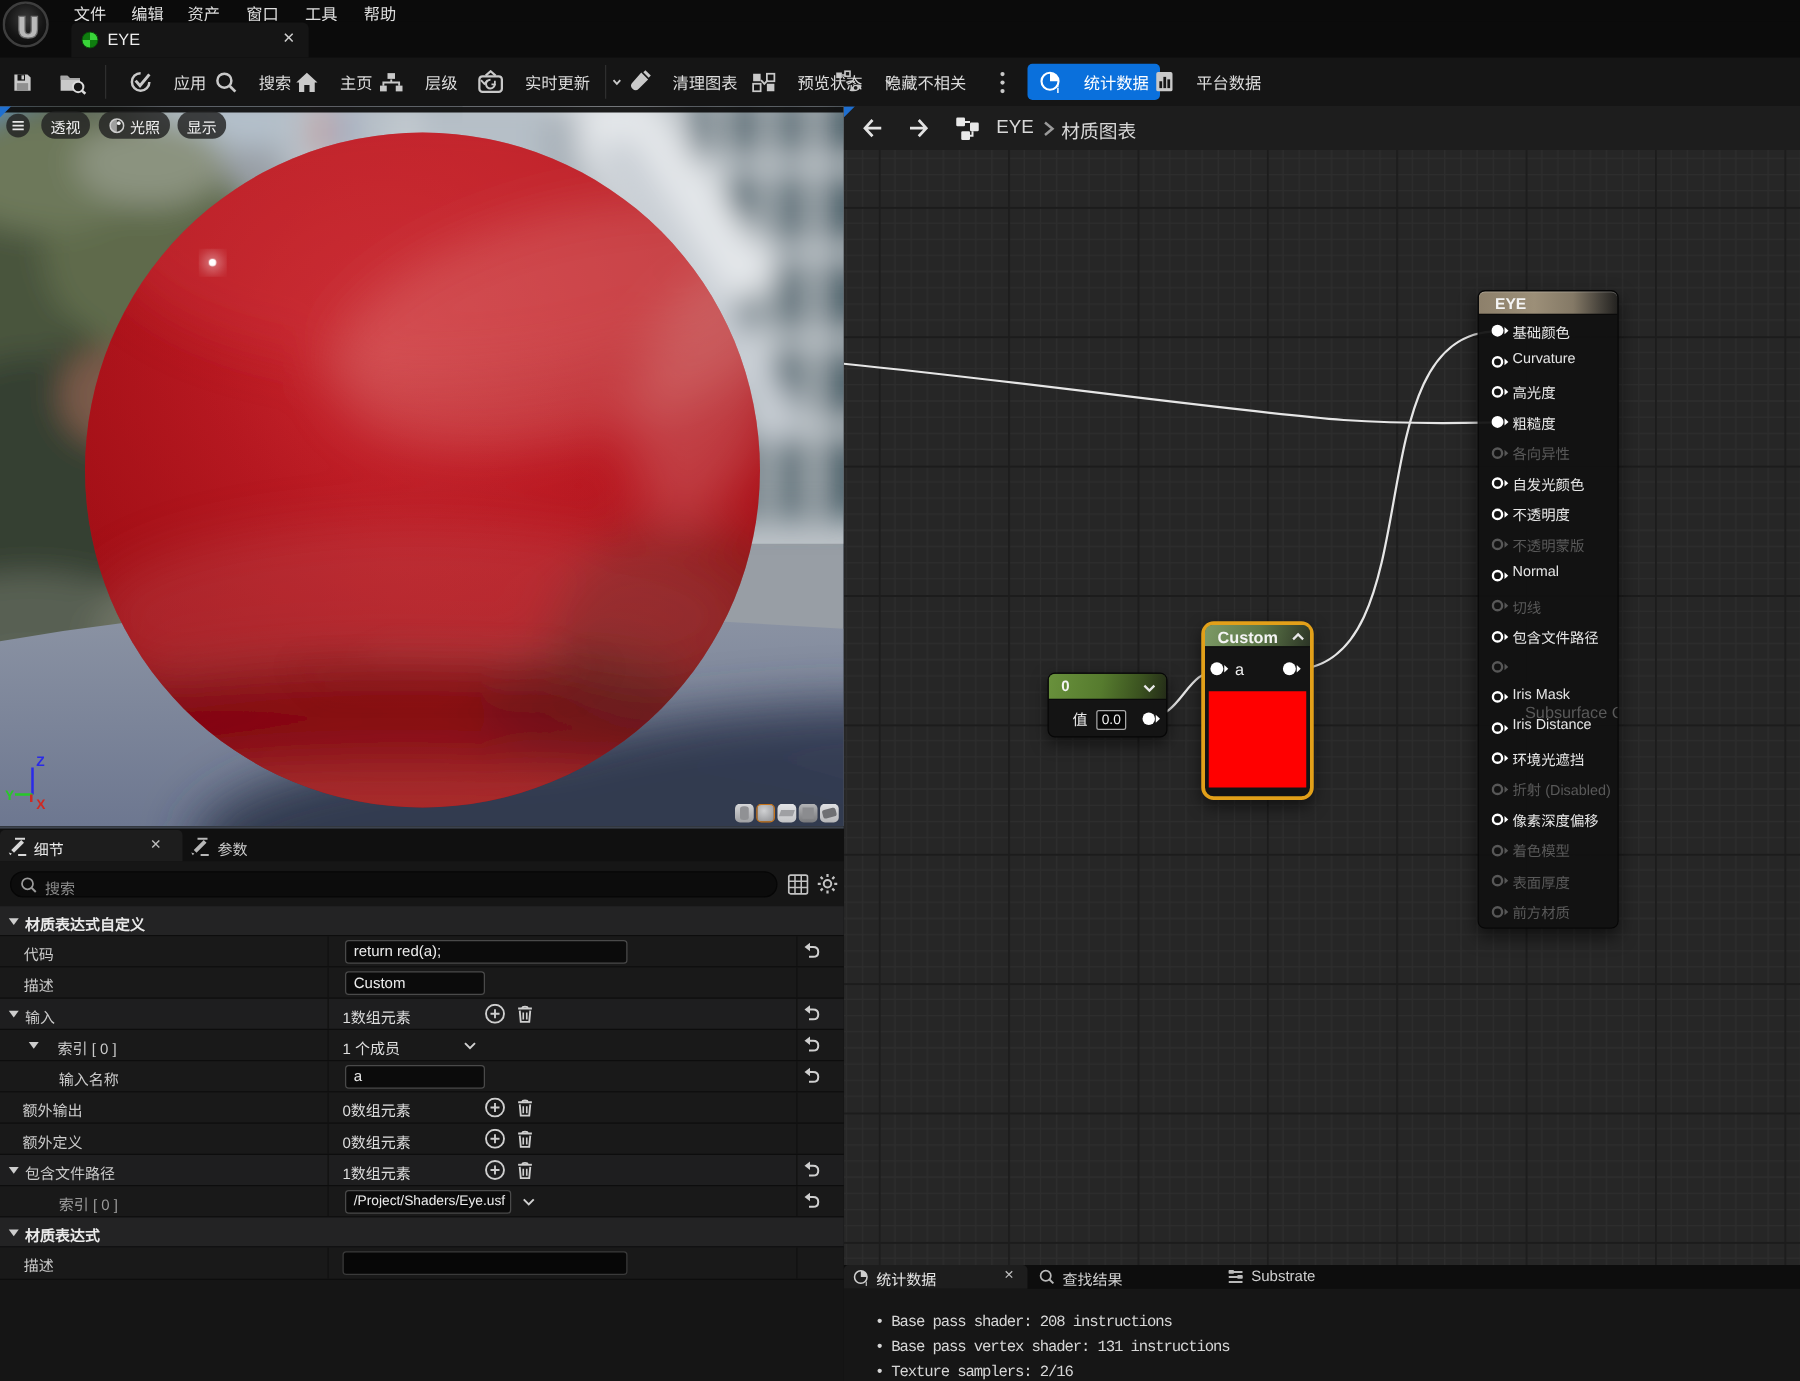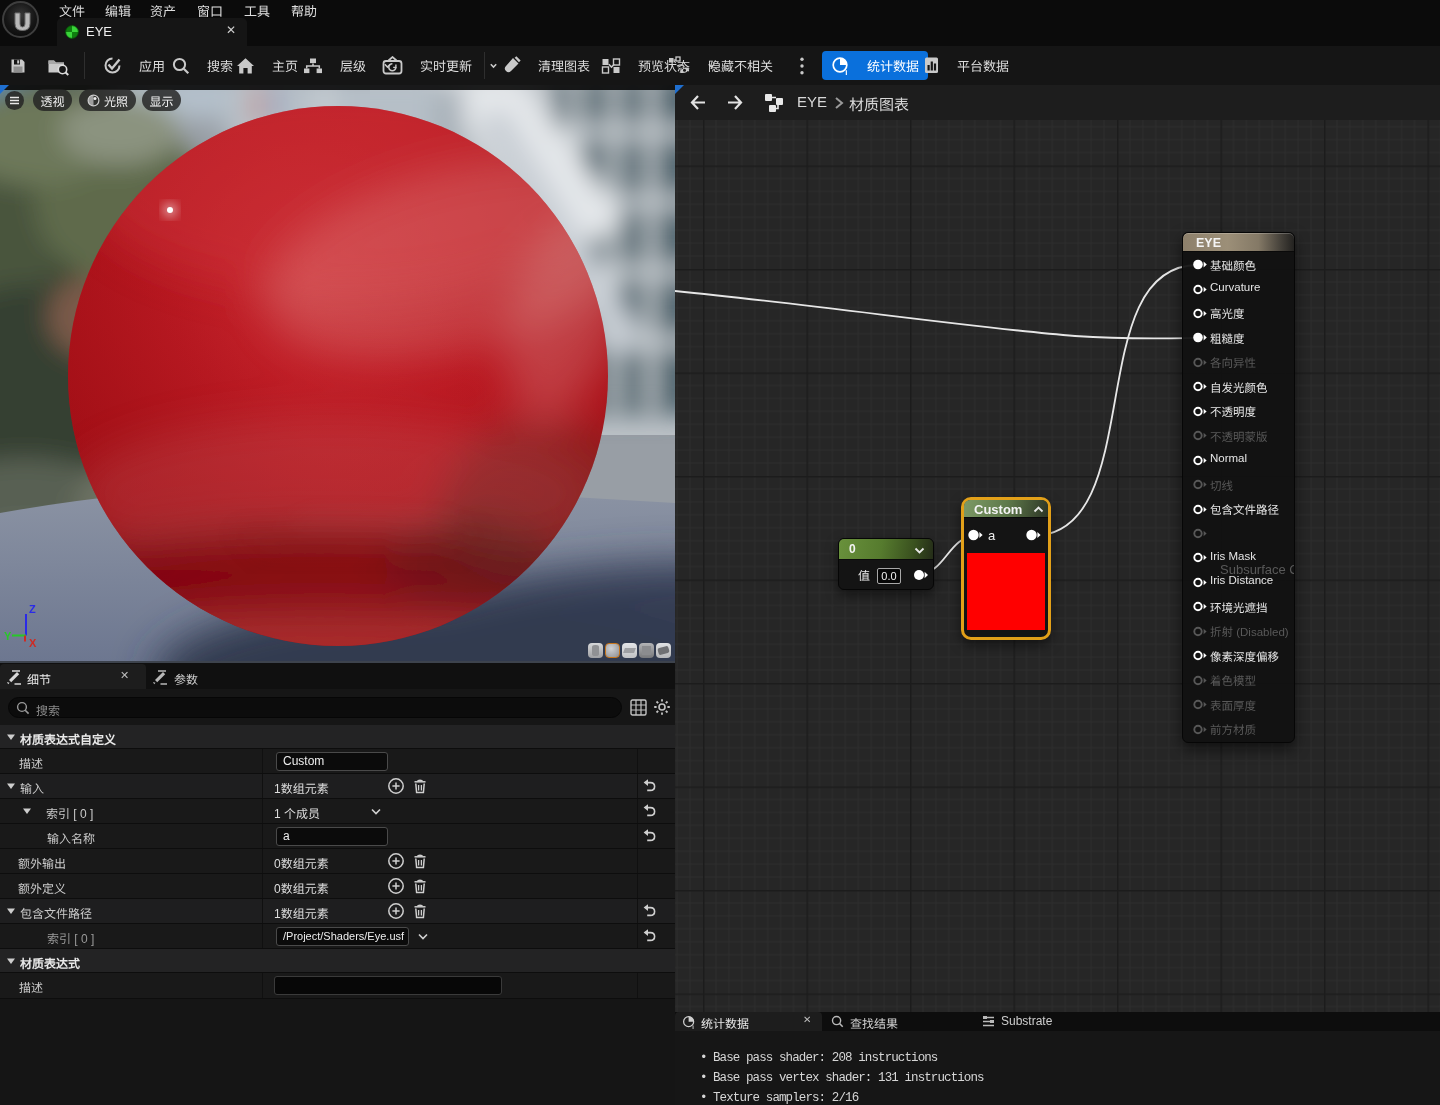--- a/index.html
+++ b/index.html
@@ -414,20 +414,27 @@
         </svg>
     </div>
     <div id="drows" style="position:absolute;left:0;top:64px;width:675px;">
       <div class="dhead">
           <svg class="tri" style="left:6px;top:7px;" viewBox="0 0 10 10">
             <use href="#g-tri"></use>
           </svg>
           <span style="position:absolute;left:20px;top:5px;">材质表达式自定义</span>
         </div>
       <div class="prow">
+          <span class="plabel" style="left:19px;">代码</span>
+          <div class="fld" style="left:276px;width:226px;">return red(a);</div>
+          <svg class="ico" style="left:641px;top:4px;" width="16" height="16" viewBox="0 0 16 16">
+            <use href="#g-undo"></use>
+          </svg>
+        </div>
+      <div class="prow">
           <span class="plabel" style="left:19px;">描述</span>
           <div class="fld" style="left:276px;width:112px;">Custom</div>
         </div>
       <div class="prow cat">
           <svg class="tri" style="left:6px;top:7px;" viewBox="0 0 10 10">
             <use href="#g-tri"></use>
           </svg>
           <span class="plabel" style="left:20px;">输入</span>
           <span class="pval">1数组元素</span>
           <svg class="ico" style="left:388px;top:4px;" width="16" height="16" viewBox="0 0 16 16">

